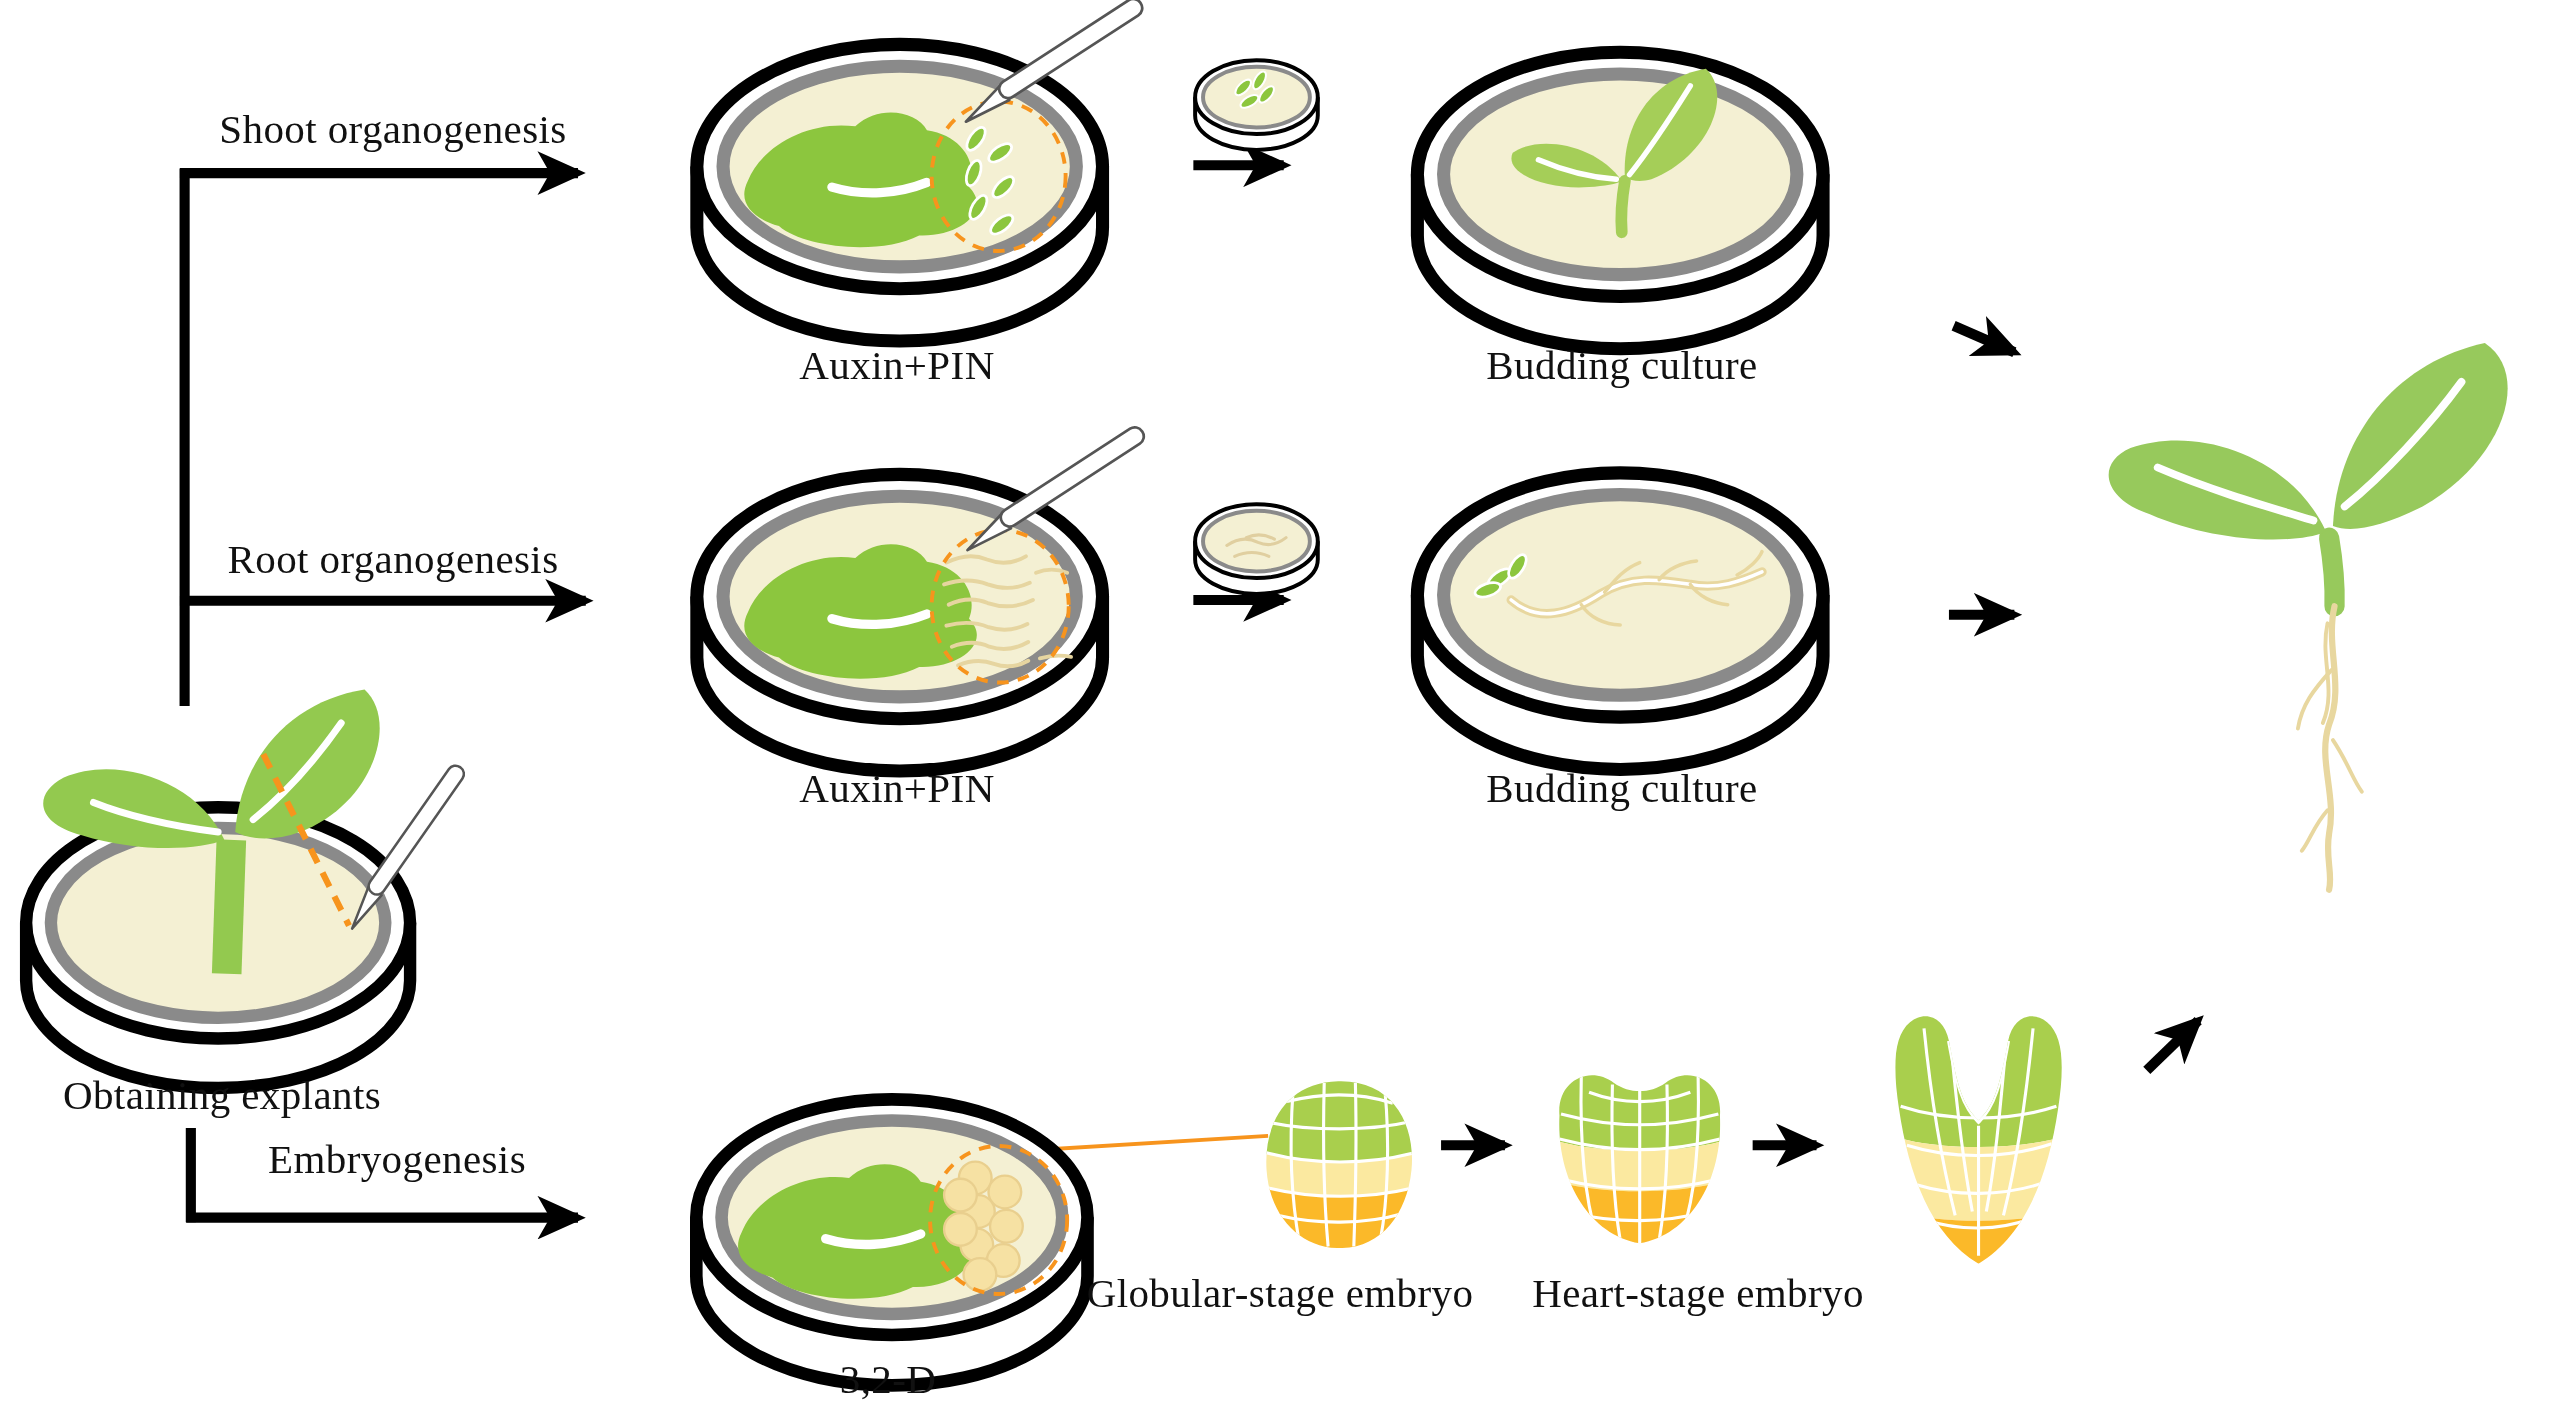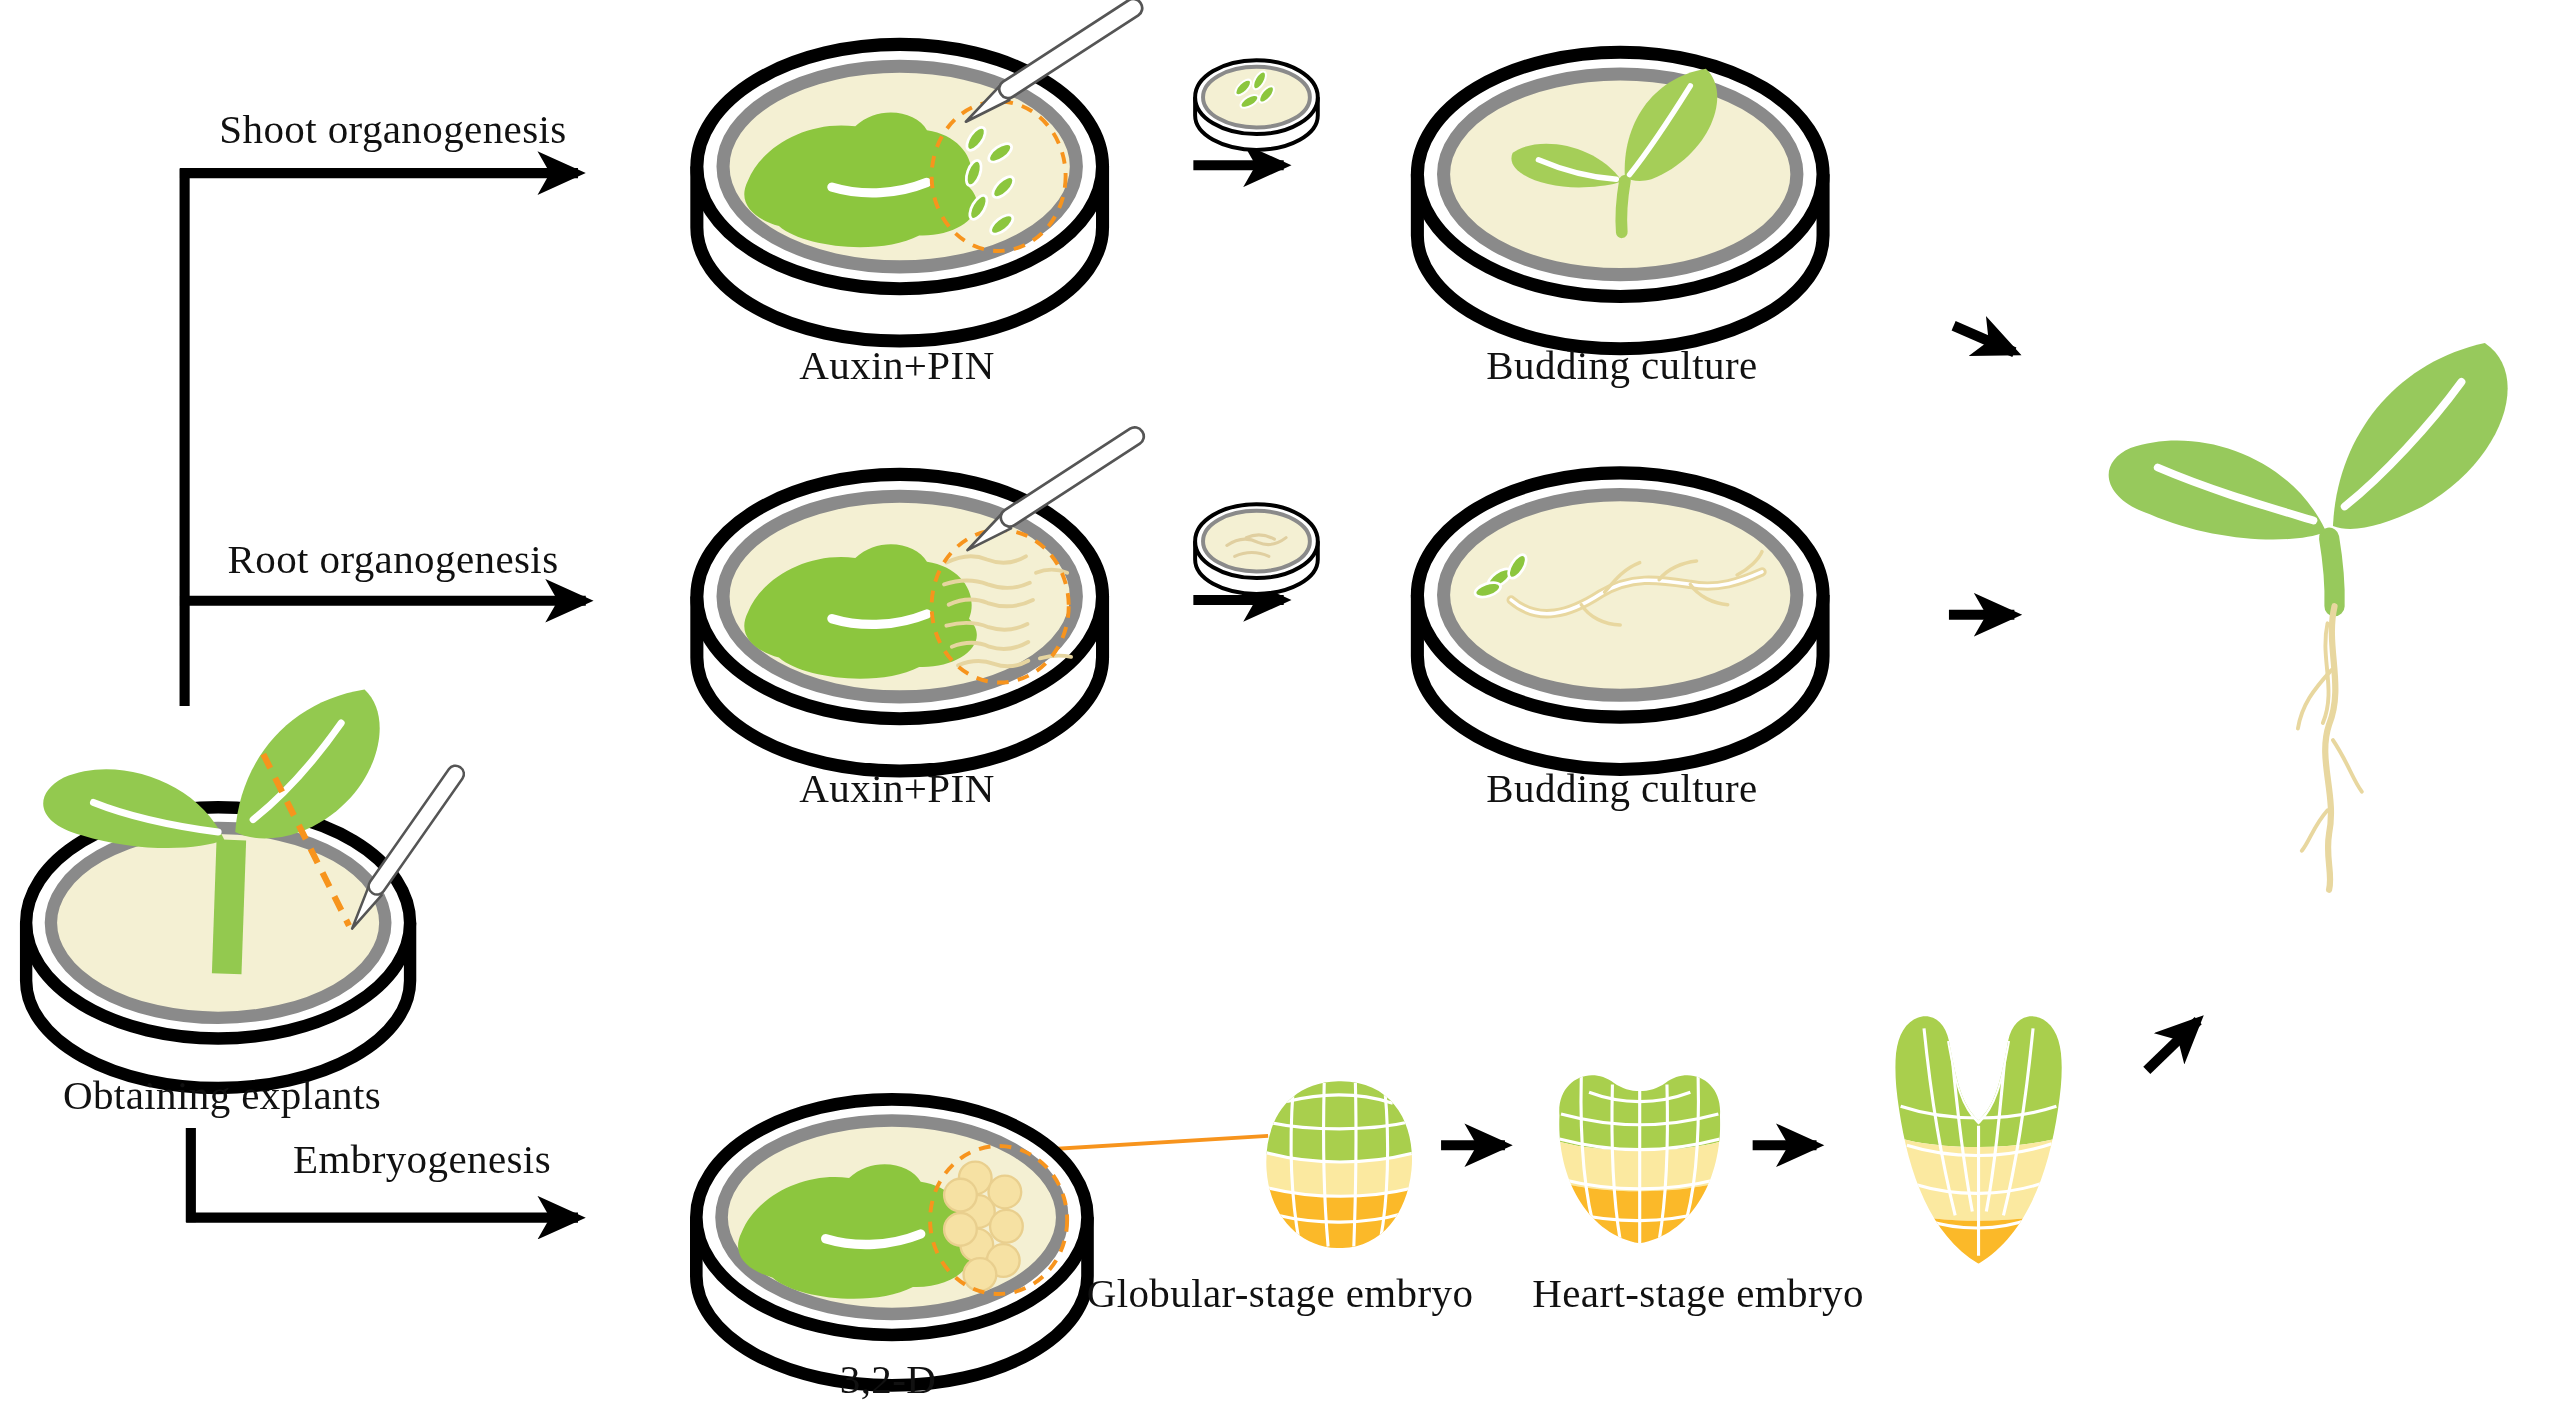--- a/index.html
+++ b/index.html
@@ -246,21 +246,21 @@
       <path d="M2988 800 C2978 845 3000 885 2982 928" stroke-width="5"></path>
       <path d="M2993 860 C2970 885 2955 905 2950 935" stroke-width="5"></path>
       <path d="M2995 950 C3015 980 3020 1000 3032 1016" stroke-width="5"></path>
       <path d="M2988 1040 C2970 1060 2965 1080 2955 1092" stroke-width="5"></path>
     </g>
   </g>
 </svg>
 
 <div class="lbl" style="left:393px;top:107px;">Shoot organogenesis</div>
 <div class="lbl" style="left:393px;top:537px;text-align:right;">Root organogenesis</div>
-<div class="lbl" style="left:397px;top:1137px;margin-left:25px;">Embryogenesis</div>
+<div class="lbl" style="left:397px;top:1137px;">Embryogenesis</div>
 <div class="lbl" style="left:222px;top:1073px;">Obtaining explants</div>
 
 <div class="lbl" style="left:897px;top:343px;">Auxin+PIN</div>
 <div class="lbl" style="left:1622px;top:343px;">Budding culture</div>
 <div class="lbl" style="left:897px;top:766px;">Auxin+PIN</div>
 <div class="lbl" style="left:1622px;top:766px;">Budding culture</div>
 <div class="lbl" style="left:888px;top:1357px;">3,2-D</div>
 
 <div class="lbl" style="left:1280px;top:1271px;">Globular-stage embryo</div>
 <div class="lbl" style="left:1698px;top:1271px;">Heart-stage embryo</div>

